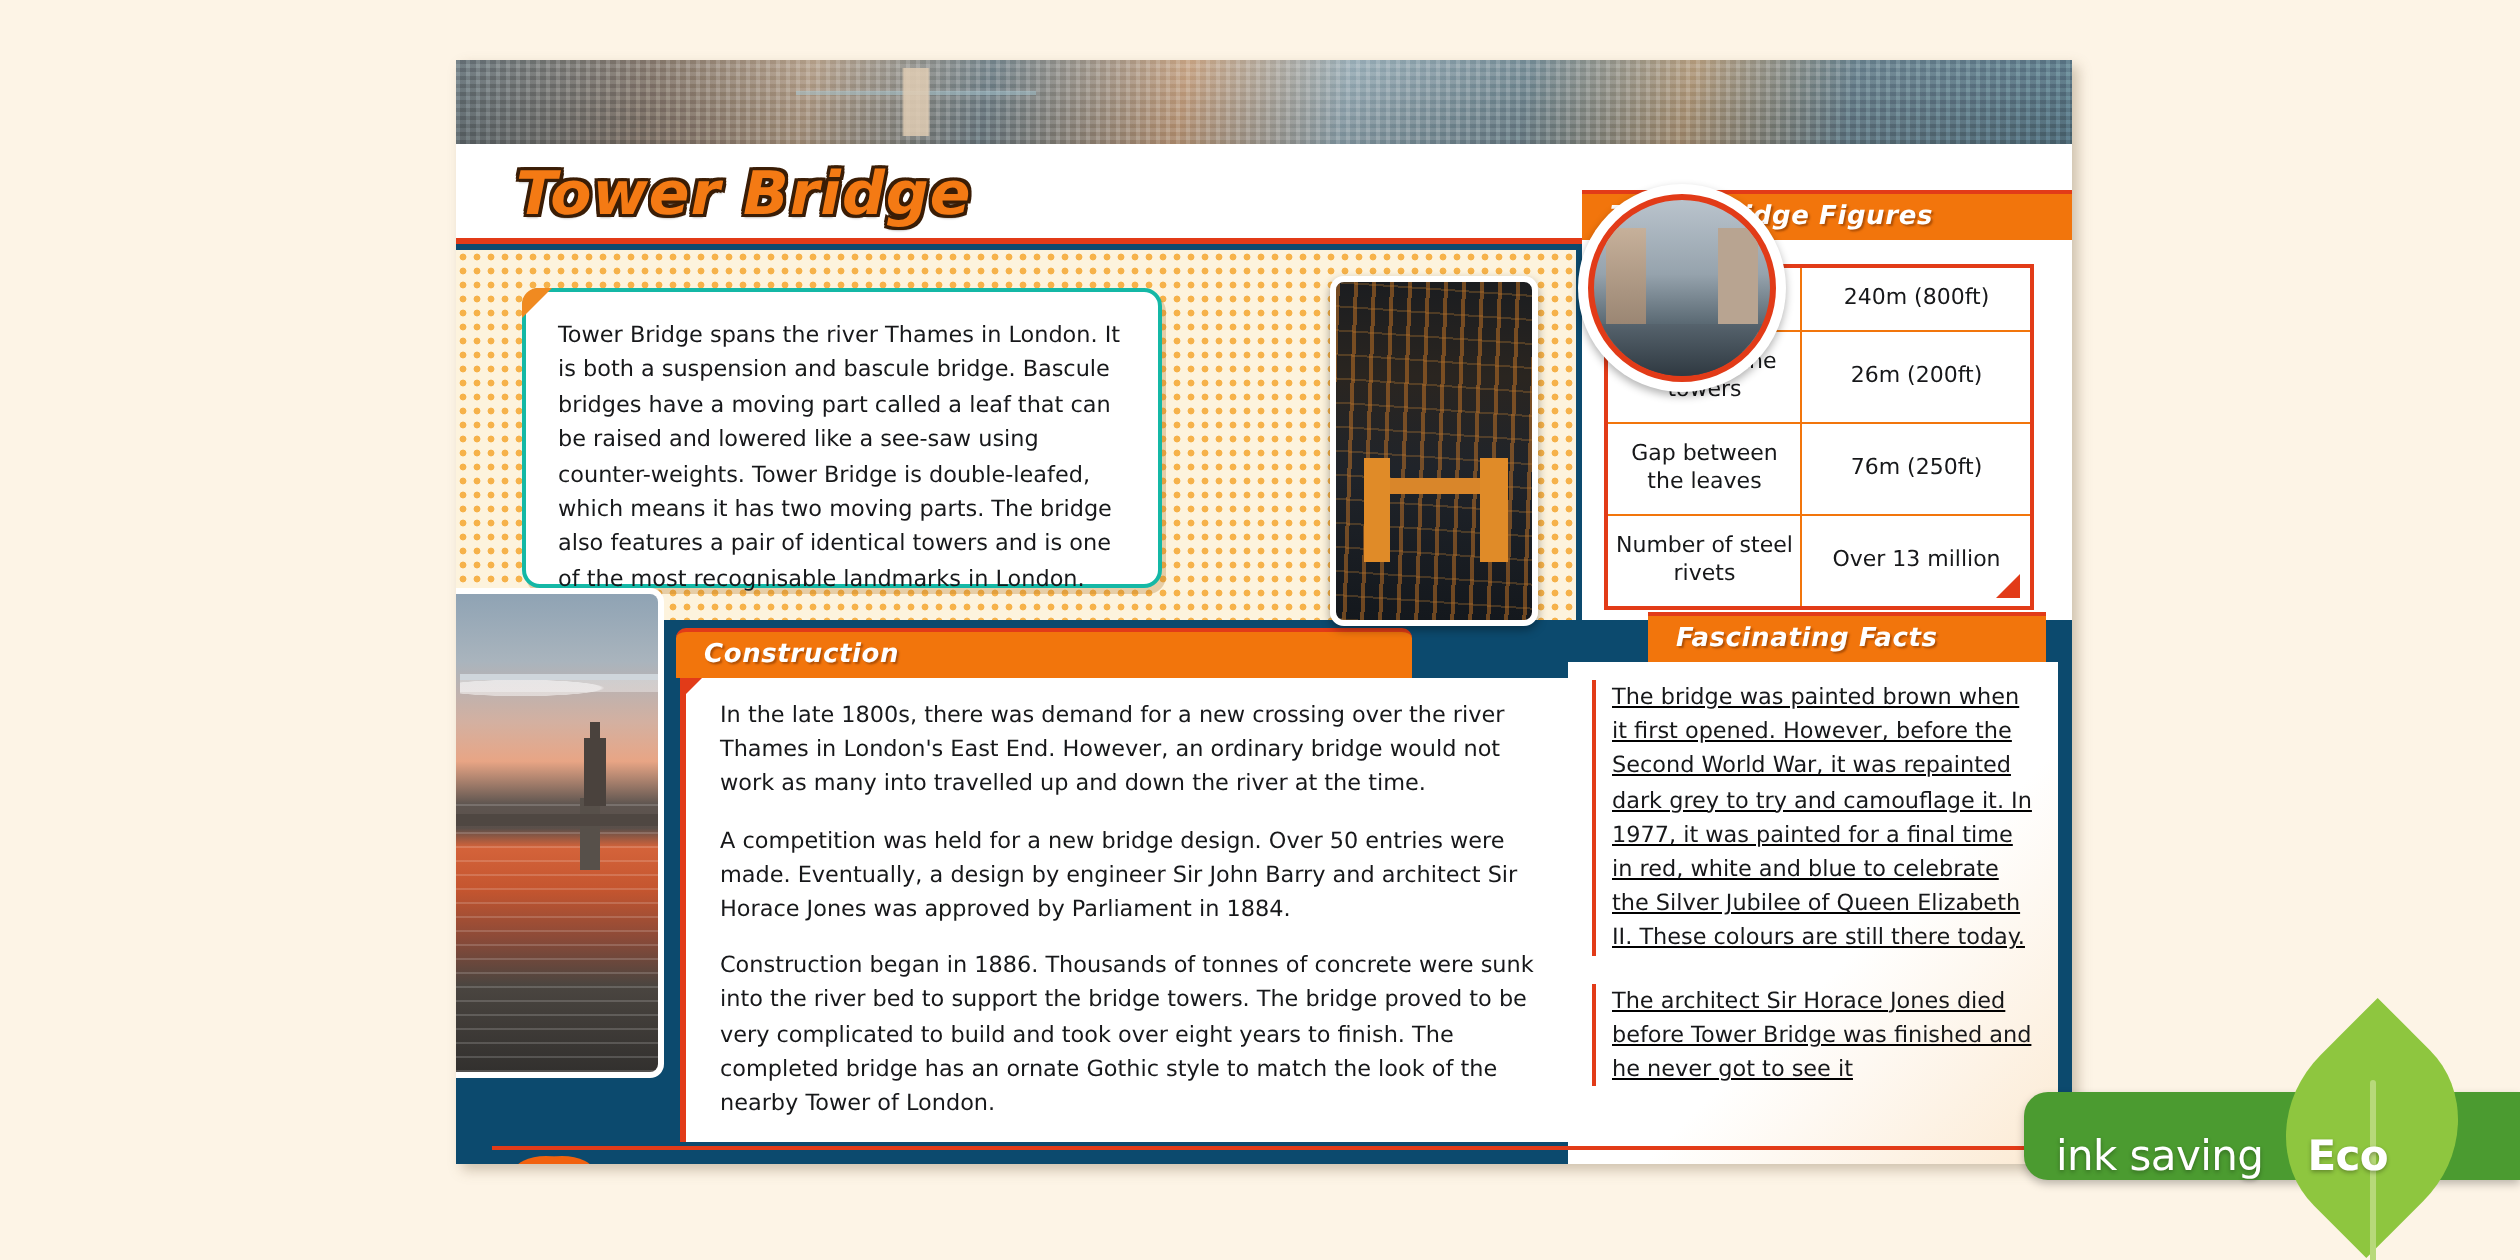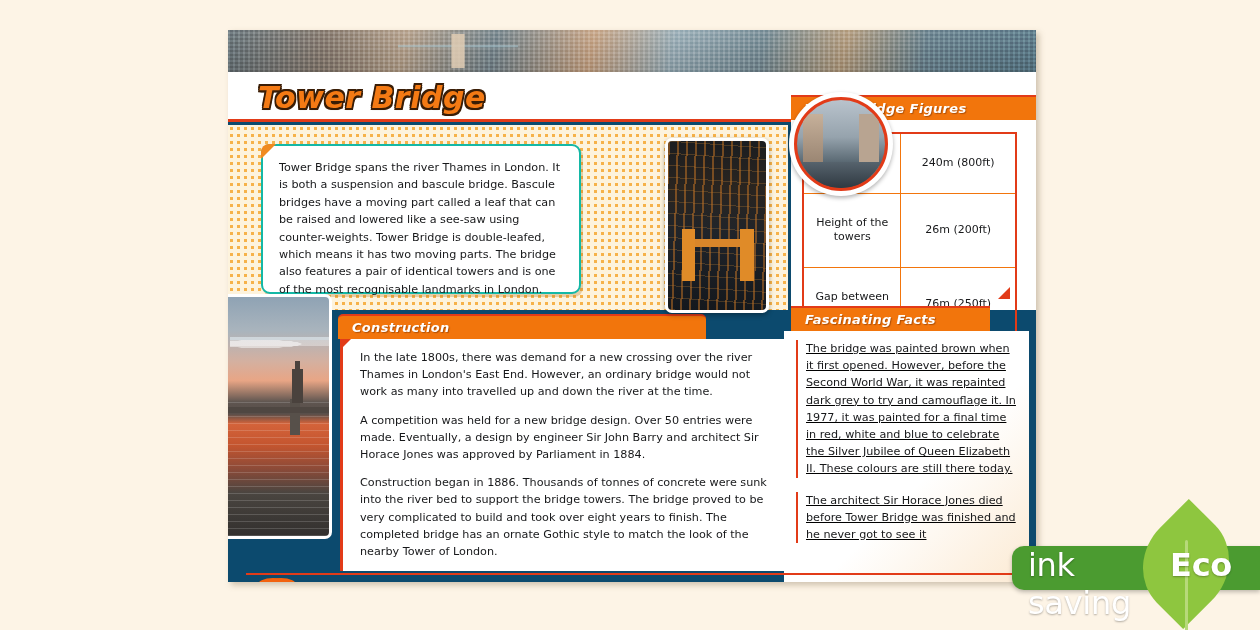--- a/index.html
+++ b/index.html
@@ -174,21 +174,21 @@
     position:absolute; height:25px; background:#f2750c;
     border-top:2px solid #e23b18;
     display:flex; align-items:center; padding-left:14px;
   }
   .sec-header span{
     font-size:13px; font-weight:bold; font-style:italic; color:#fff;
     letter-spacing:.3px; text-shadow:1px 1px 1px rgba(120,50,0,.55);
   }
   #hdr-construction{ left:110px; top:284px; width:368px; border-radius:5px 5px 0 0; }
   #hdr-figures{ left:563px; top:65px; width:245px; }
-  #hdr-facts{ left:563px; top:276px; width:199px; }
+  #hdr-facts{ left:596px; top:276px; width:199px; }
 
   
   .construction-body{
     position:absolute; left:112px; top:309px; width:448px; height:232px;
     background:#fff; border-left:3px solid #e23b18;
     padding:10px 10px 0 17px;
   }
   .construction-body p{
     font-size:11.2px; line-height:17.2px; color:#17181a; margin-bottom:11px;
   }
@@ -202,21 +202,21 @@
     position:absolute; left:563px; top:90px; width:245px; height:190px;
     background:#fff;
   }
   .fig-table{
     position:absolute; left:11px; top:12px;
     width:215px; border-collapse:collapse;
     border:2px solid #e23b18;
   }
   .fig-table td{
     border:1.5px solid #f2750c;
-    text-align:center; padding:22px 4px;
+    text-align:center; padding:8px 4px;
     font-size:11px; line-height:14.5px; color:#17181a;
   }
   .fig-table td.lbl{ width:46%; }
   .fold-br{
     position:absolute; left:207px; top:167px; width:0; height:0;
     border-bottom:12px solid #e23b18; border-left:12px solid transparent;
   }
 
   
   .facts-panel{
@@ -262,22 +262,22 @@
     position:absolute; left:130px; top:-14px; width:88px; height:96px;
     background:#8ec63f; border-radius:0 58% 0 58%;
     transform:rotate(45deg);
   }
   #eco .stem{
     position:absolute; left:173px; top:10px; width:3px; height:92px;
     background:#b7d97a; border-radius:2px;
   }
   #eco .lbl{
     position:absolute; left:0; top:16px; width:220px; height:44px;
-    display:flex; align-items:flex-start; gap:22px; padding-left:16px;
-    z-index:3; color:#fff; font-size:32px; letter-spacing:-.3px;
+    display:flex; align-items:flex-end; gap:22px; padding-left:16px;
+    z-index:3; color:#fff; font-size:21px; letter-spacing:-.3px;
     text-shadow:0 1px 2px rgba(0,0,0,.3);
   }
   #eco .lbl .eco-word{ font-weight:bold; }
 </style>
 </head>
 <body>
 
 <div id="page">
 
   <div class="banner"></div>

